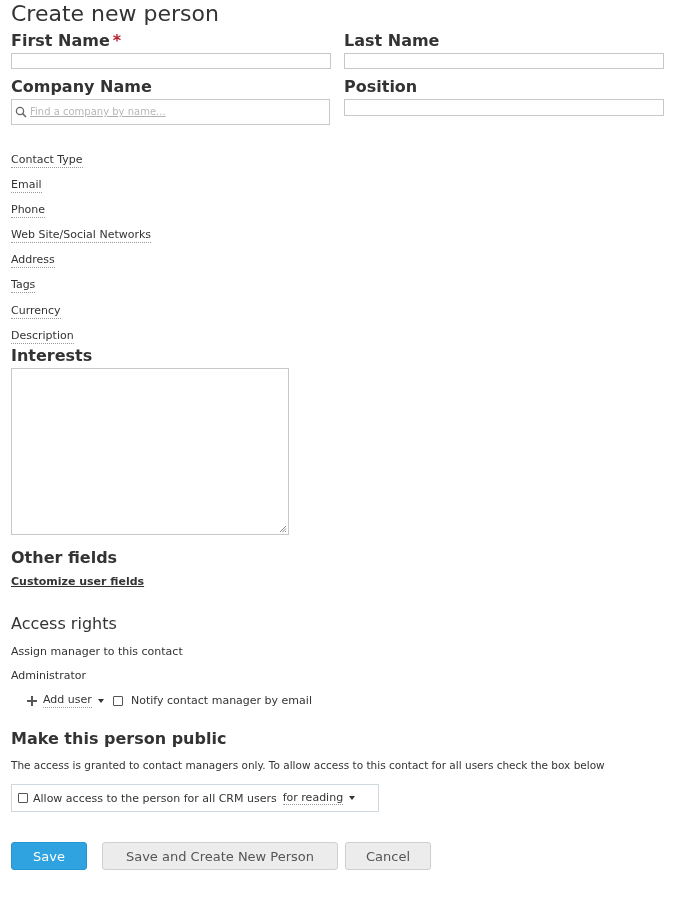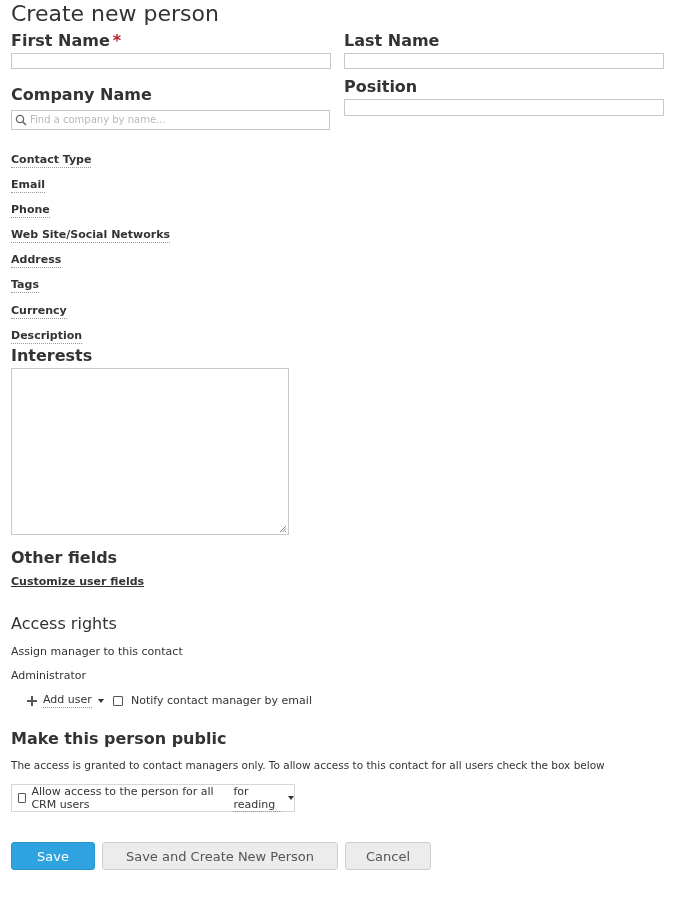--- a/index.html
+++ b/index.html
@@ -15,67 +15,67 @@
   }
   .lbl { font-size: 16px; font-weight: bold; color: #333; line-height: 14px; }
   .req { color: #b4202b; margin-left: 3px; }
   .input {
     height: 16px; border: 1px solid #c8c8c8; background: #fff; box-sizing: border-box;
     font-size: 10px; color: #b0b0b0; padding: 0 4px; line-height: 14px;
   }
   .search-input { display: flex; align-items: center; padding-left: 3px; }
   .search-input svg { flex: 0 0 auto; margin-right: 3px; }
   .dotted {
-    font-size: 11px; font-weight: bold; color: #333; line-height: 14px;
+    font-size: 11px; font-weight: normal; color: #333; line-height: 14px;
     border-bottom: 1px dotted #999; cursor: pointer; display: inline-block;
   }
   .textarea {
     left: 11px; top: 368px; width: 278px; height: 167px;
     border: 1px solid #c8c8c8; box-sizing: border-box; background: #fff;
   }
   .grip { position: absolute; right: 1px; bottom: 1px; }
   .plain { font-size: 11px; color: #333; line-height: 14px; }
   .link-u { font-size: 11px; color: #333; text-decoration: underline; cursor: pointer; line-height: 14px; font-weight: bold; }
   .h2 { font-size: 16px; color: #333; line-height: 20px; }
   .checkbox {
     width: 10px; height: 10px; border: 1px solid #555; background: #fff; border-radius: 1px;
     display: inline-block; box-sizing: border-box;
   }
   .public-box {
-    left: 11px; top: 784px; width: 284px; height: 28px; border: 1px solid #cfd8dc;
+    left: 11px; top: 784px; width: 368px; height: 28px; border: 1px solid #cfd8dc;
     box-sizing: border-box; display: flex; align-items: center; padding-left: 6px;
   }
   .public-box .txt { font-size: 11px; color: #333; margin-left: 5px; }
   .public-box .sel { font-size: 11px; color: #333; margin-left: 6px; border-bottom: 1px dotted #999; }
   .caret {
     display: inline-block; width: 0; height: 0; border-left: 3px solid transparent;
     border-right: 3px solid transparent; border-top: 4px solid #333; margin-left: 6px; vertical-align: middle;
   }
   .btn {
     top: 842px; height: 28px; box-sizing: border-box; border-radius: 3px;
     font-size: 13px; display: flex; align-items: center; justify-content: center; cursor: pointer;
   }
-  .btn-primary { left: 11px; width: 84px; background: #2fa3df; color: #fff; border: 1px solid #2596d0; }
+  .btn-primary { left: 11px; width: 76px; background: #2fa3df; color: #fff; border: 1px solid #2596d0; }
   .btn-secondary { background: #ececec; color: #555; border: 1px solid #cfcfcf; }
 </style>
 </head>
 <body>
 
 <div class="abs title">Create new person</div>
 
 <div class="abs lbl" style="left:11px; top:34px;">
   <span>First Name</span><span class="req">*</span>
 </div>
 <input class="abs input" style="left: 11px; top: 53px; width: 320px;" value="">
 
 <div class="abs lbl" style="left:344px; top:34px;">Last Name</div>
 <input class="abs input" style="left: 344px; top: 53px; width: 320px;" value="">
 
-<div class="abs lbl" style="left:11px; top:80px;margin-top:8px;">Company Name</div>
-<div class="abs input search-input" style="left:11px; top:110px; width:319px; height:20px;">
+<div class="abs lbl" style="left:11px; top:80px;">Company Name</div>
+<div class="abs input search-input" style="left:11px; top:99px; width:319px; height:26px;text-decoration:underline;">
   <svg width="12" height="12" viewBox="0 0 12 12">
     <circle cx="5" cy="5" r="3.6" fill="none" stroke="#666" stroke-width="1.3"></circle>
     <line x1="7.6" y1="7.6" x2="11" y2="11" stroke="#666" stroke-width="1.5"></line>
   </svg>
   <span style="font-size:10px;color:#b8b8b8;">Find a company by name...</span>
 </div>
 
 <div class="abs lbl" style="left:344px; top:80px;">Position</div>
 <input class="abs input" style="left: 344px; top: 99px; width: 320px; height: 17px;" value="">
 

